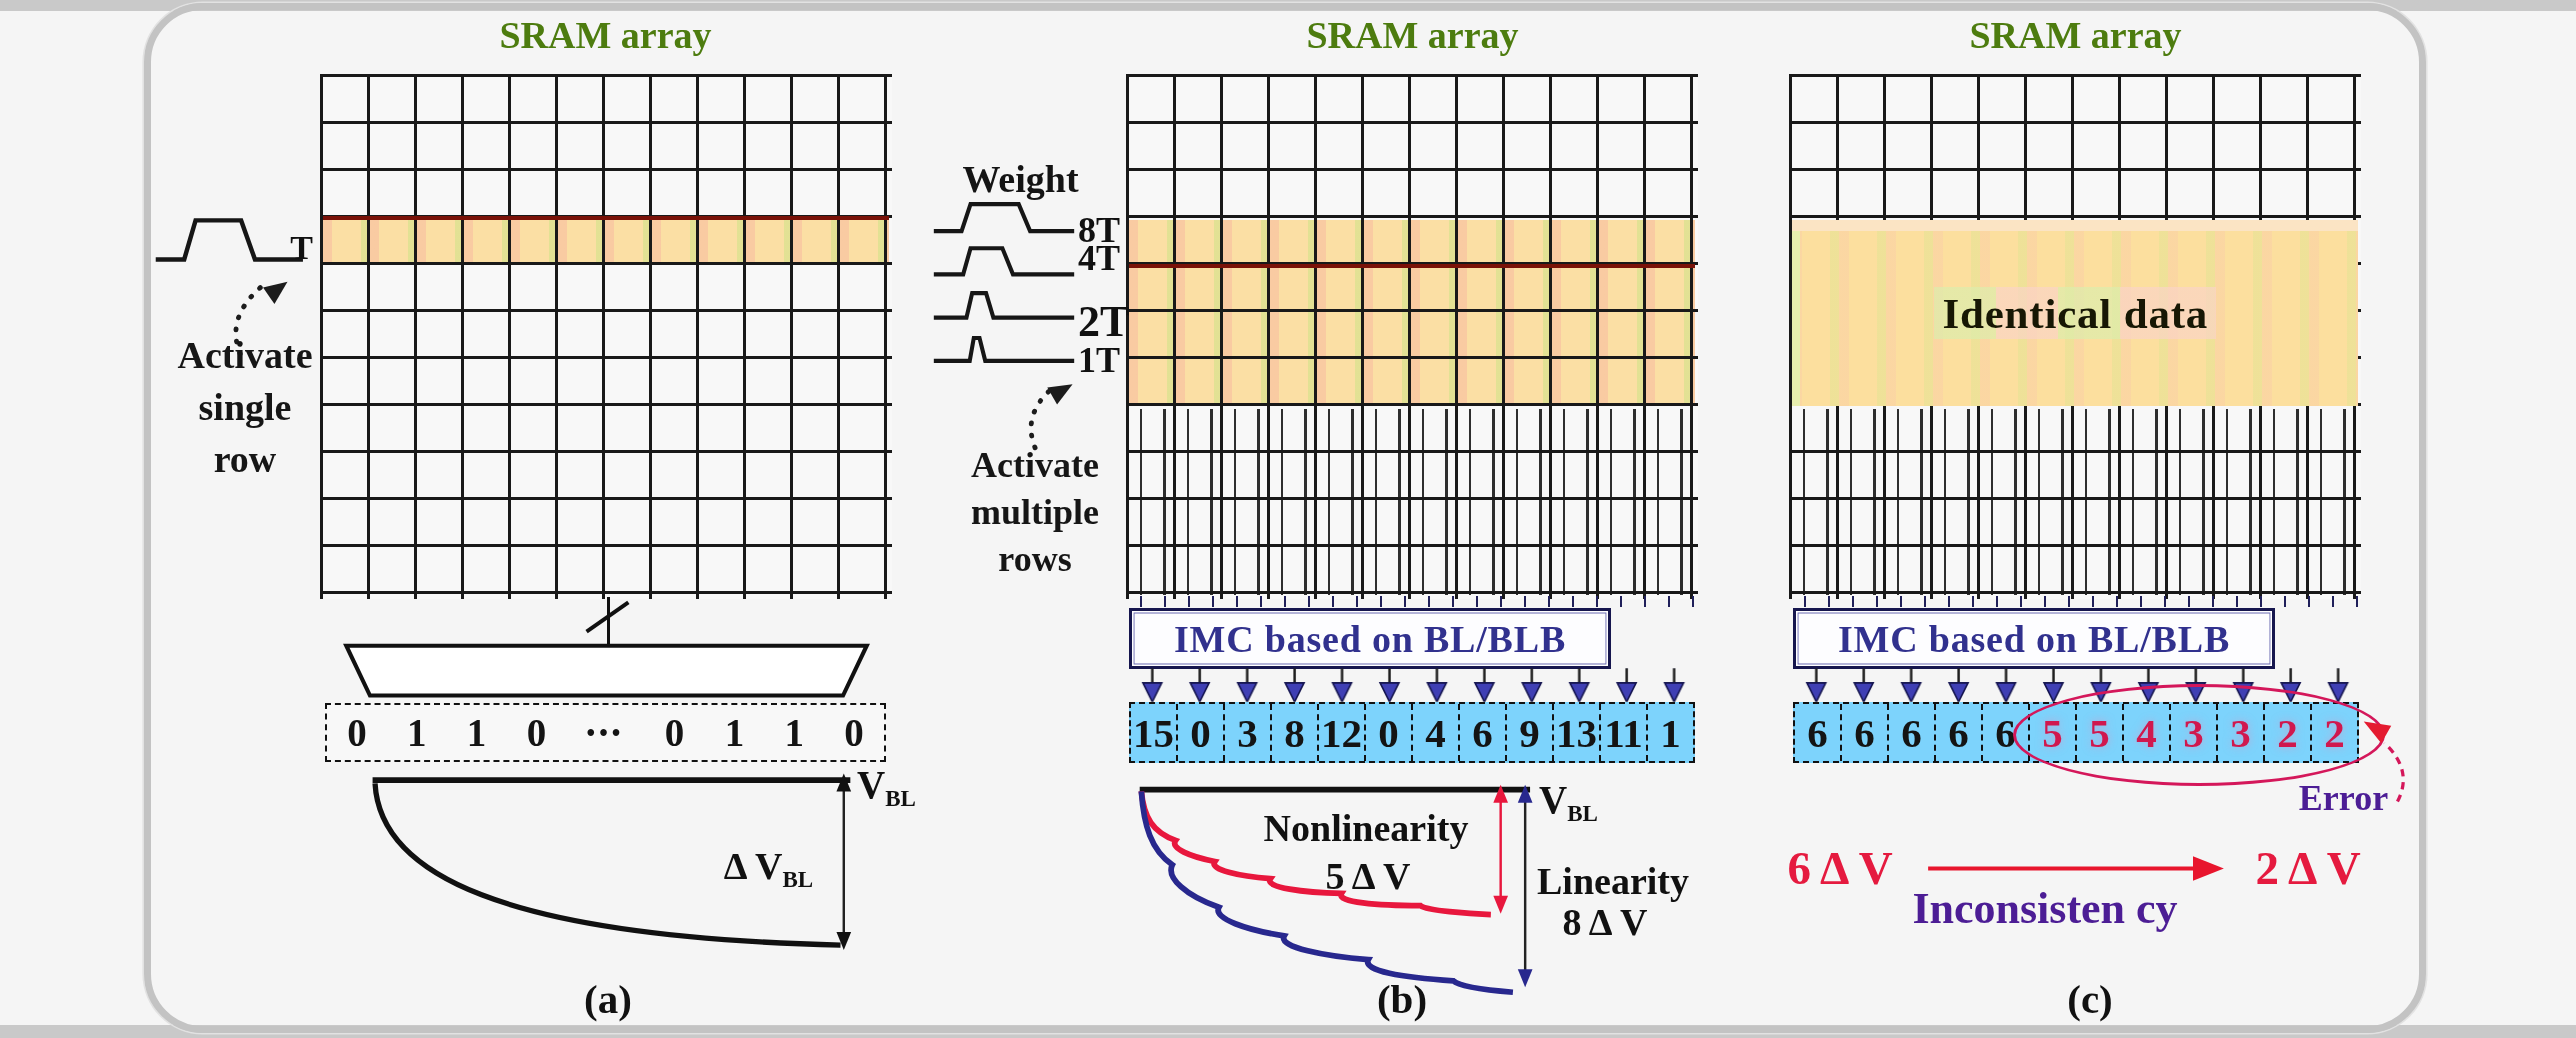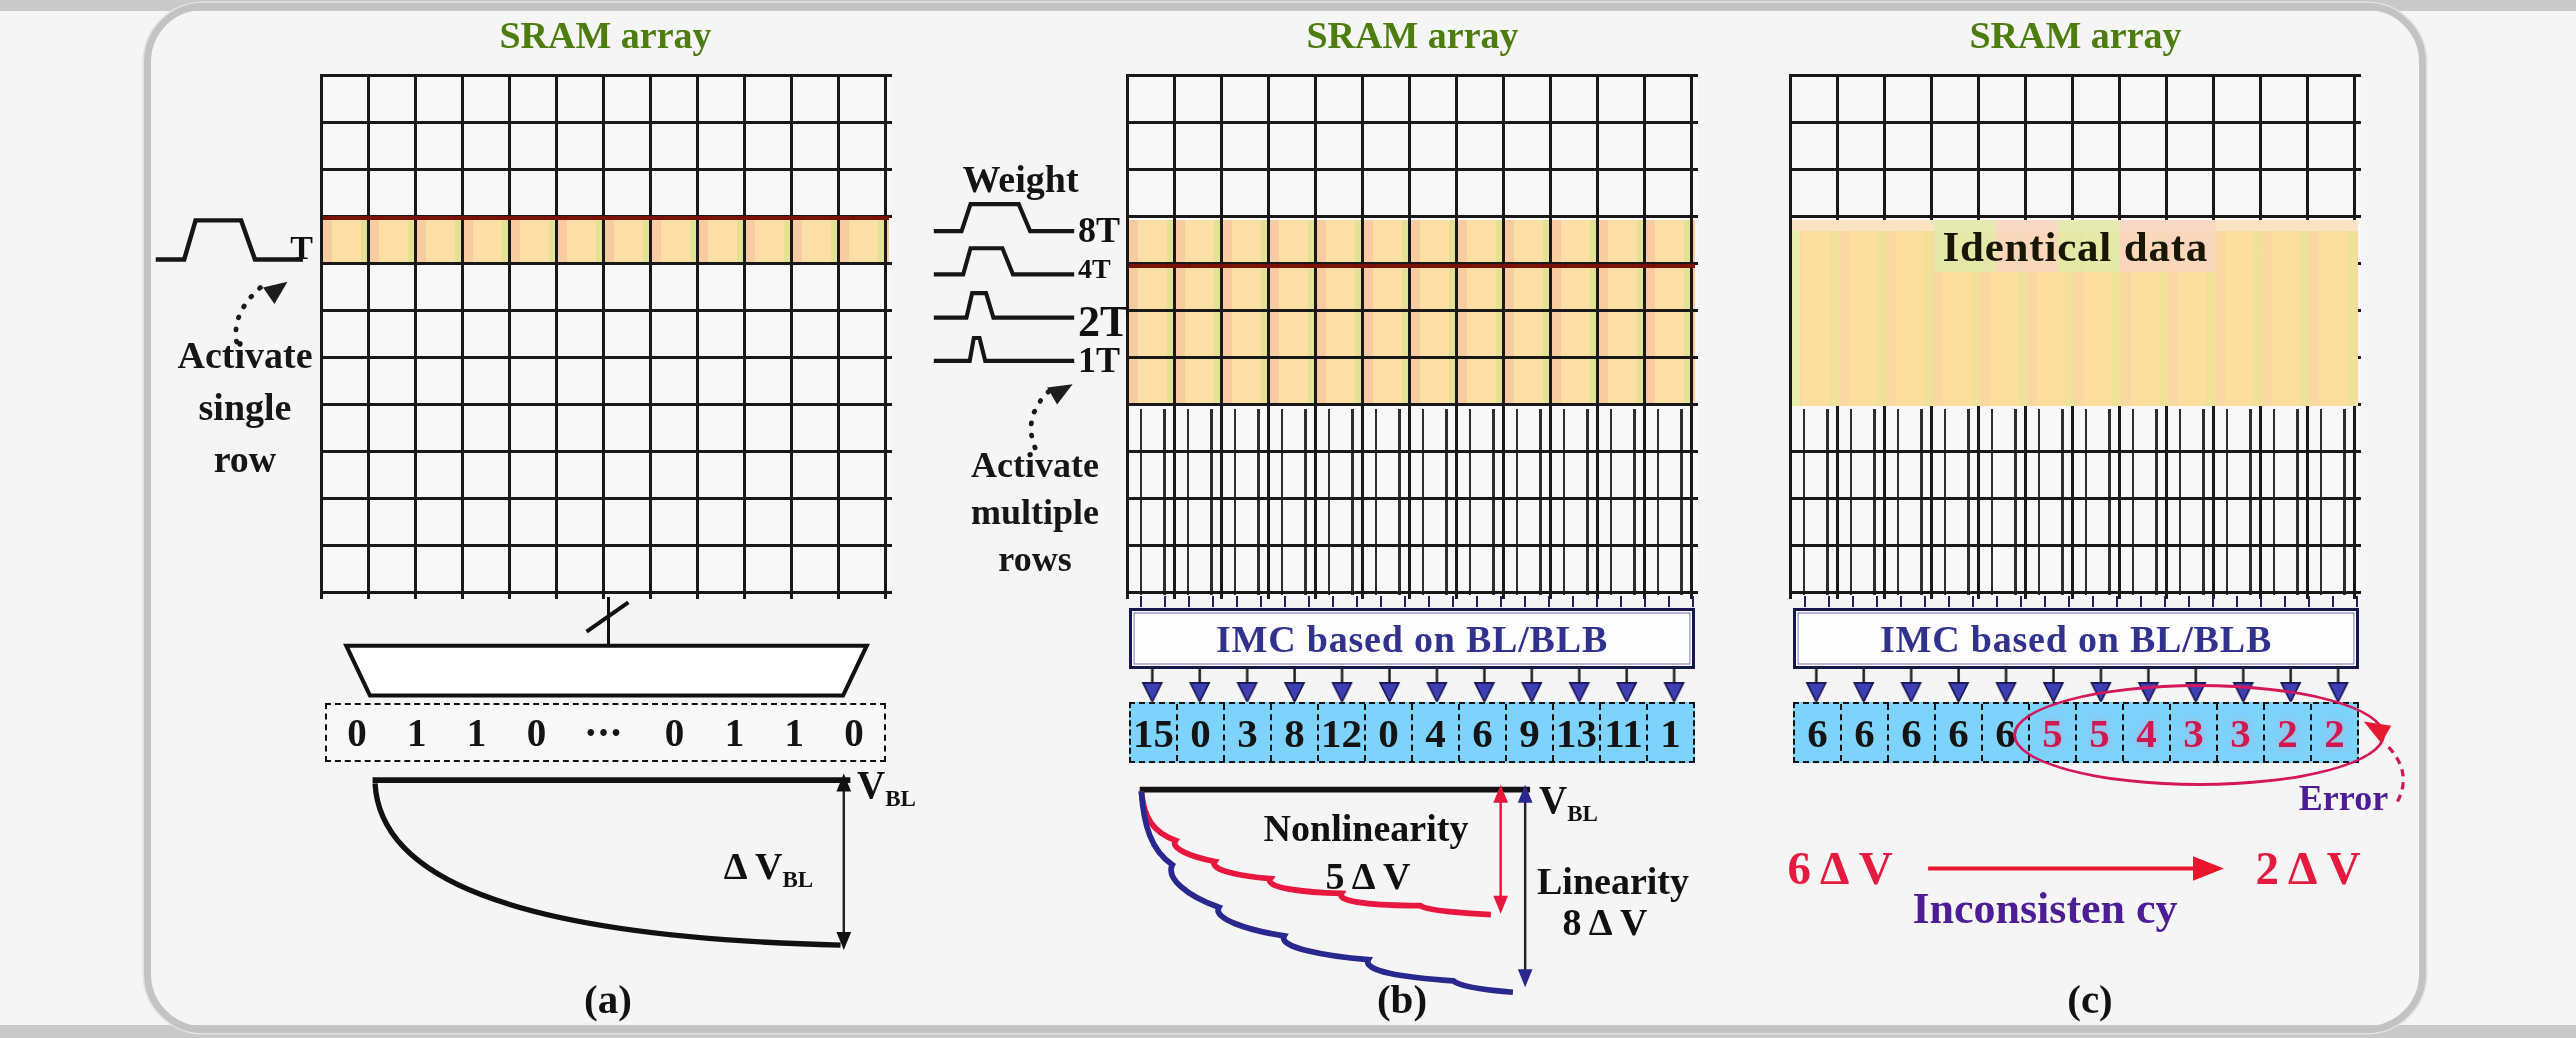--- a/index.html
+++ b/index.html
@@ -19,29 +19,29 @@
                      repeating-linear-gradient(180deg,#191919 0 3.3px,transparent 3.3px 47px);}
   .hl{position:absolute;left:3.3px;width:566px;
       background:repeating-linear-gradient(90deg,rgba(247,183,160,.5) 0 9px,rgba(0,0,0,0) 9px 38px,rgba(206,227,135,.55) 38px 47px),#fbdfa4;}
   .maroon{position:absolute;left:3.3px;width:566px;height:4.1px;background:#7a1208;z-index:3;}
   .bitlines{position:absolute;left:3.3px;top:335px;width:566px;height:186px;
       background:repeating-linear-gradient(90deg,rgba(0,0,0,0) 0 10.6px,#2e2e2e 10.6px 13px,rgba(0,0,0,0) 13px 34px,#2e2e2e 34px 37px,rgba(0,0,0,0) 37px 47px);}
   .bandc{position:absolute;left:3.3px;top:146px;width:566px;height:186px;z-index:4;
       background:linear-gradient(#fbe4c4 0 11.4px,rgba(0,0,0,0) 11.4px),
                  linear-gradient(90deg,#e7eeae 0 8.2px,rgba(0,0,0,0) 8.2px),
                  repeating-linear-gradient(90deg,rgba(248,195,172,.30) 0 9.8px,rgba(0,0,0,0) 9.8px 38px,rgba(210,230,140,.32) 38px 47px),#fcdf9e;
-      display:flex;align-items:flex-start;justify-content:center;}
+      display:flex;align-items:center;justify-content:center;}
   .bandlabel{font-size:43px;color:#171704;letter-spacing:0.8px;padding:1.6px 8.2px;
       background:linear-gradient(90deg,rgba(220,237,172,.7) 0 22%,rgba(250,212,198,.7) 22% 44%,rgba(220,237,172,.7) 44% 66%,rgba(250,212,198,.7) 66% 100%);}
   .title{font-size:38px;color:#4d7c0f;}
   .caption{font-size:41px;color:#111;}
   
   .stubs{position:absolute;height:11.4px;width:566px;
       background:repeating-linear-gradient(90deg,rgba(0,0,0,0) 0 10.6px,#20205a 10.6px 13px,rgba(0,0,0,0) 13px 24px);}
-  .imc{position:absolute;width:566px;height:61px;background:#fdfdff;border:3.3px solid #16164e;box-sizing:border-box;
+  .imc{position:absolute;width:482px;height:61px;background:#fdfdff;border:3.3px solid #16164e;box-sizing:border-box;
        display:flex;align-items:center;justify-content:center;box-shadow:inset 0 0 0 1.6px #ffffff,inset 0 0 0 2.5px #6a6ab2;}
   .imc span{font-size:38px;color:#31318e;letter-spacing:0.8px;}
   .numrow{position:absolute;width:566px;height:61px;border:2.5px dashed #111;box-sizing:border-box;display:flex;background:#7dd3fc;}
   .numrow span{flex:1;display:flex;align-items:center;justify-content:center;font-size:41px;border-left:2.5px dashed #111;}
   .numrow span:first-child{border-left:none;}
   .crim{color:#d0184e;text-shadow:0 0 8.2px rgba(252,130,175,.5);}
   .bitsrow{position:absolute;left:325px;top:703px;width:561px;height:59px;border:2.5px dashed #111;box-sizing:border-box;
       display:flex;align-items:center;justify-content:space-around;font-size:39px;background:#f8f8f8;}
   .dots{font-size:24.5px;letter-spacing:4.1px;}
   
@@ -140,21 +140,21 @@
 
   <div class="ctr" style="left:945px;top:157px;width:151px;font-size:38px;">Weight</div>
 
   <svg style="left:932px;top:196px;" width="144" height="173" viewBox="0 0 176 212">
     <path d="M2,43 H36 L47,10 H106 L120,43 H174" fill="none" stroke="#161616" stroke-width="5"></path>
     <path d="M2,96 H38 L47,64 H86 L99,96 H174" fill="none" stroke="#161616" stroke-width="5"></path>
     <path d="M2,149 H42 L49,119 H66 L75,149 H174" fill="none" stroke="#161616" stroke-width="5"></path>
     <path d="M2,202 H46 L51,174 H58 L65,202 H174" fill="none" stroke="#161616" stroke-width="5"></path>
   </svg>
   <div class="abs plab" style="left:1078px;top:209px;font-size:36px;">8T</div>
-  <div class="abs plab" style="left:1078px;top:253px;font-size:28px;font-family:Liberation Serif, serif;">4T</div>
+  <div class="abs plab" style="left:1078px;top:237px;font-size:36px;font-family:Liberation Serif, serif;">4T</div>
   <div class="abs plab" style="left:1078px;top:296px;font-size:44px;">2T</div>
   <div class="abs plab" style="left:1078px;top:339px;font-size:36px;">1T</div>
 
   <svg style="left:1012px;top:376px;" width="82" height="75" viewBox="0 0 100 92">
     <path d="M28,88 Q12,48 48,16" fill="none" stroke="#1c1c1c" stroke-width="6" stroke-dasharray="1 14" stroke-linecap="round"></path>
     <polygon points="74,10 55,35 43,14" fill="#1c1c1c"></polygon>
   </svg>
   <div class="ctr acttxt2" style="left:949px;top:442px;width:172px;">
     <div>Activate</div>
     <div>multiple</div>

